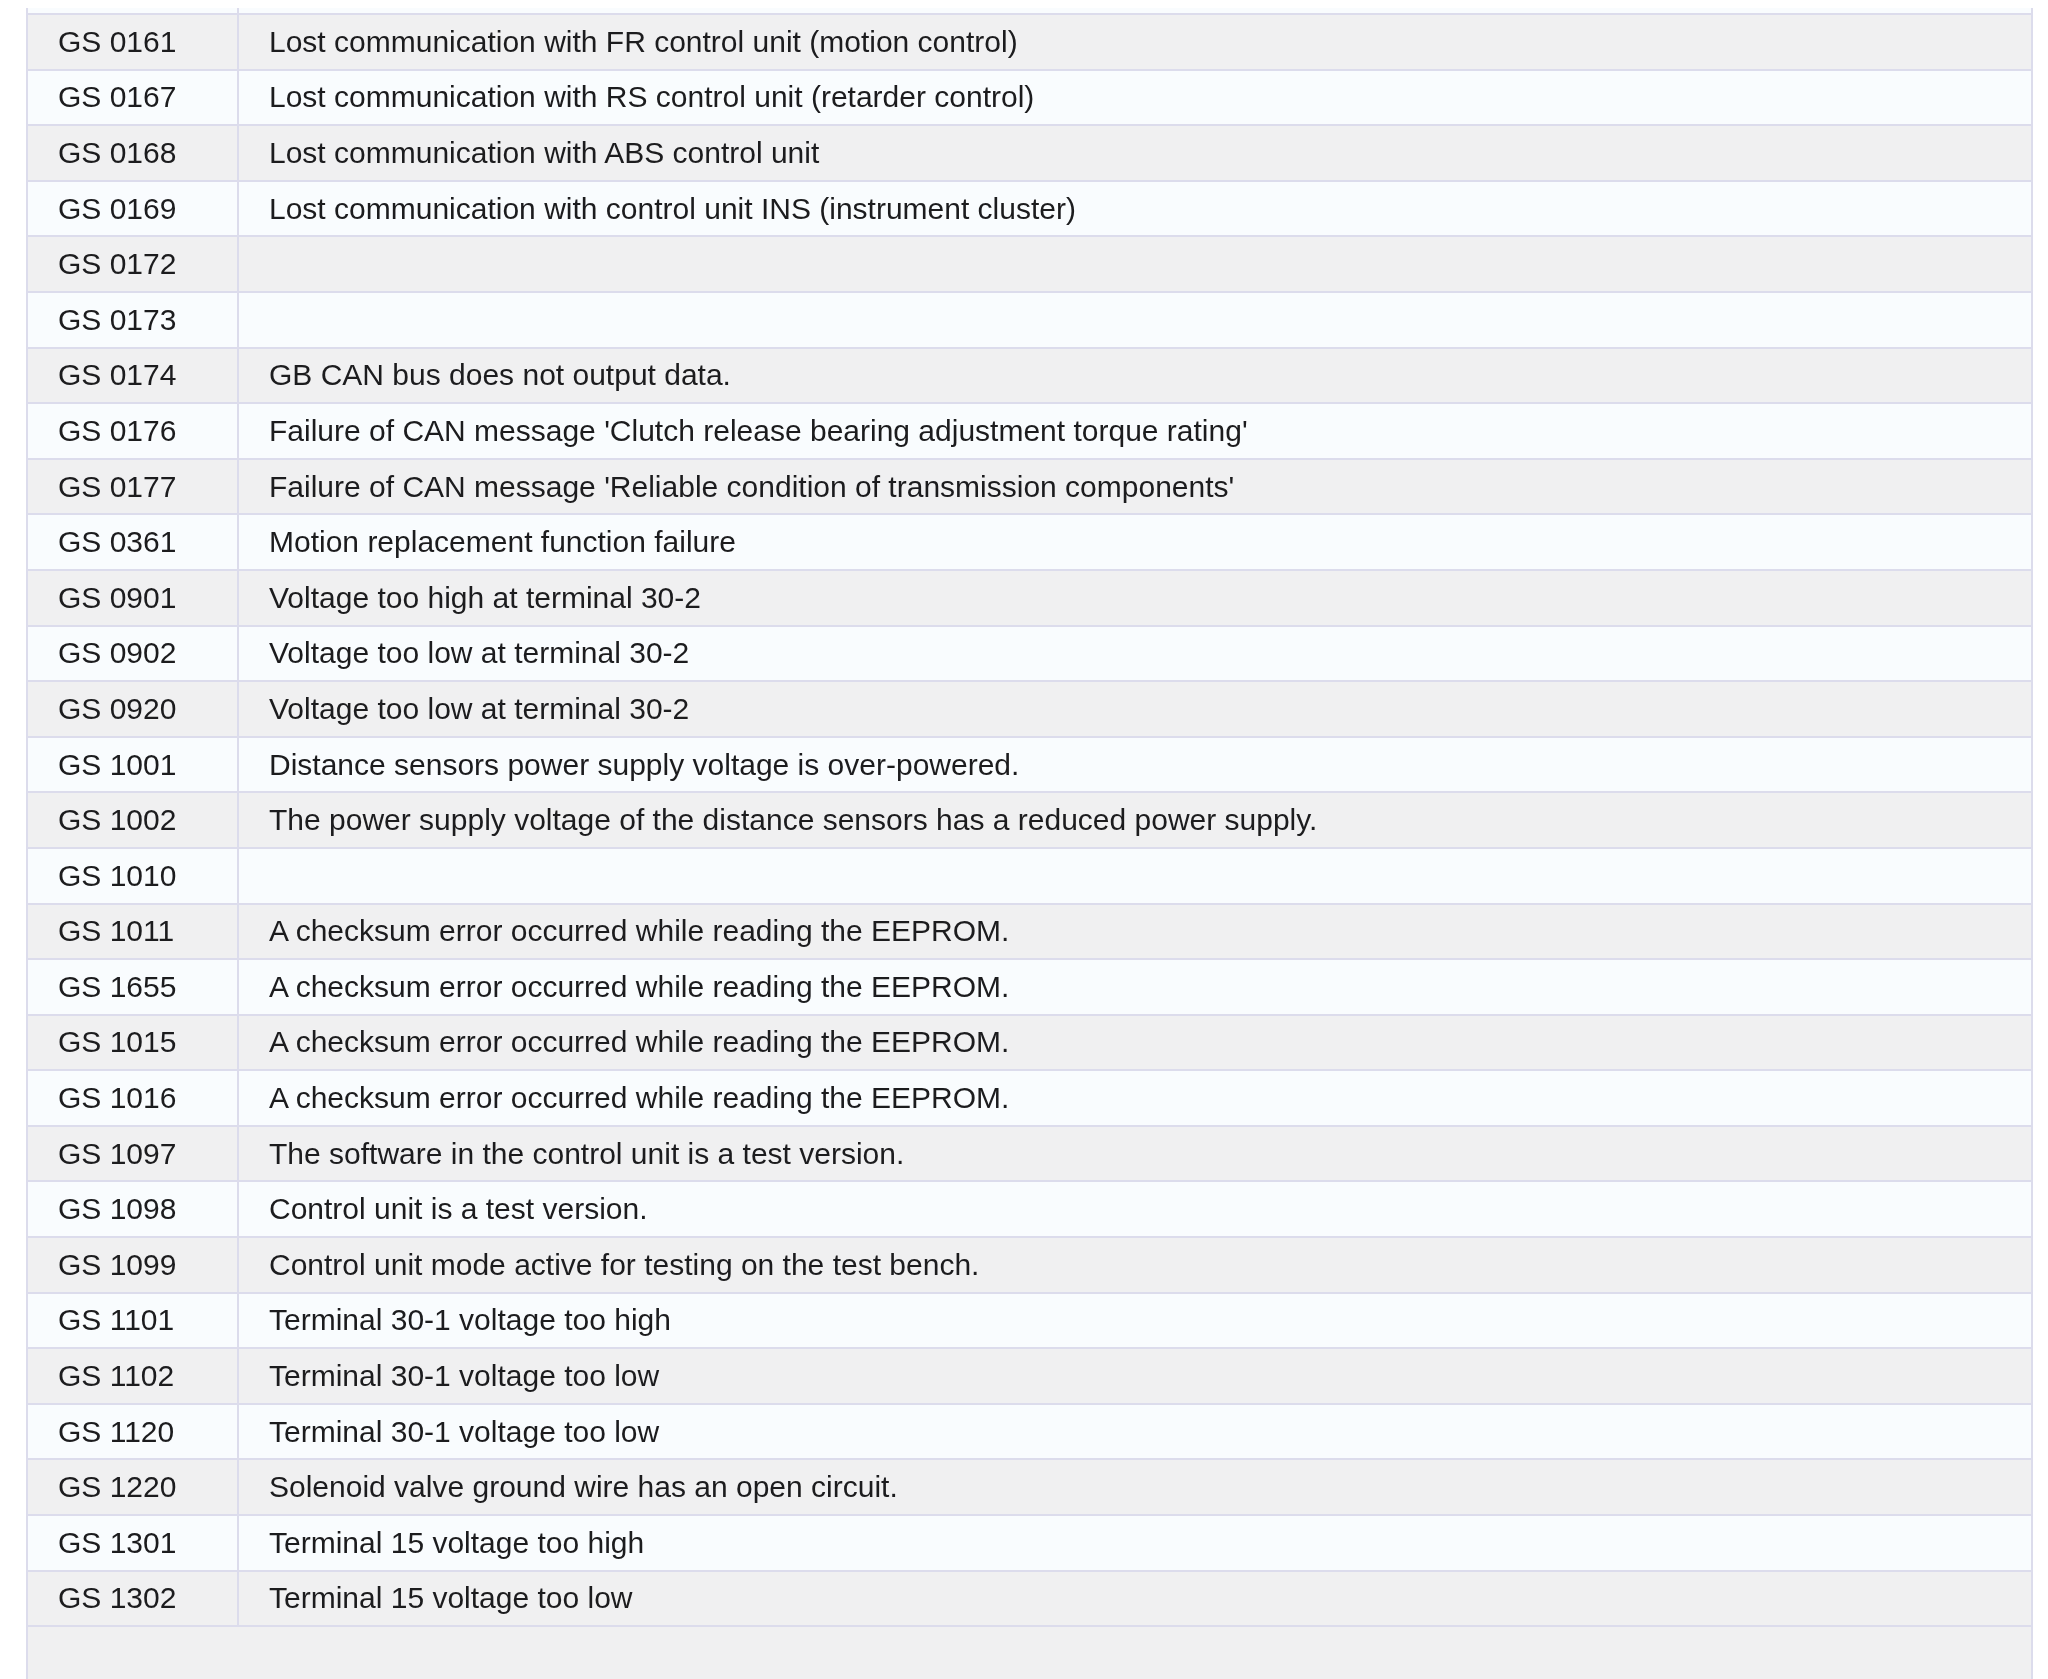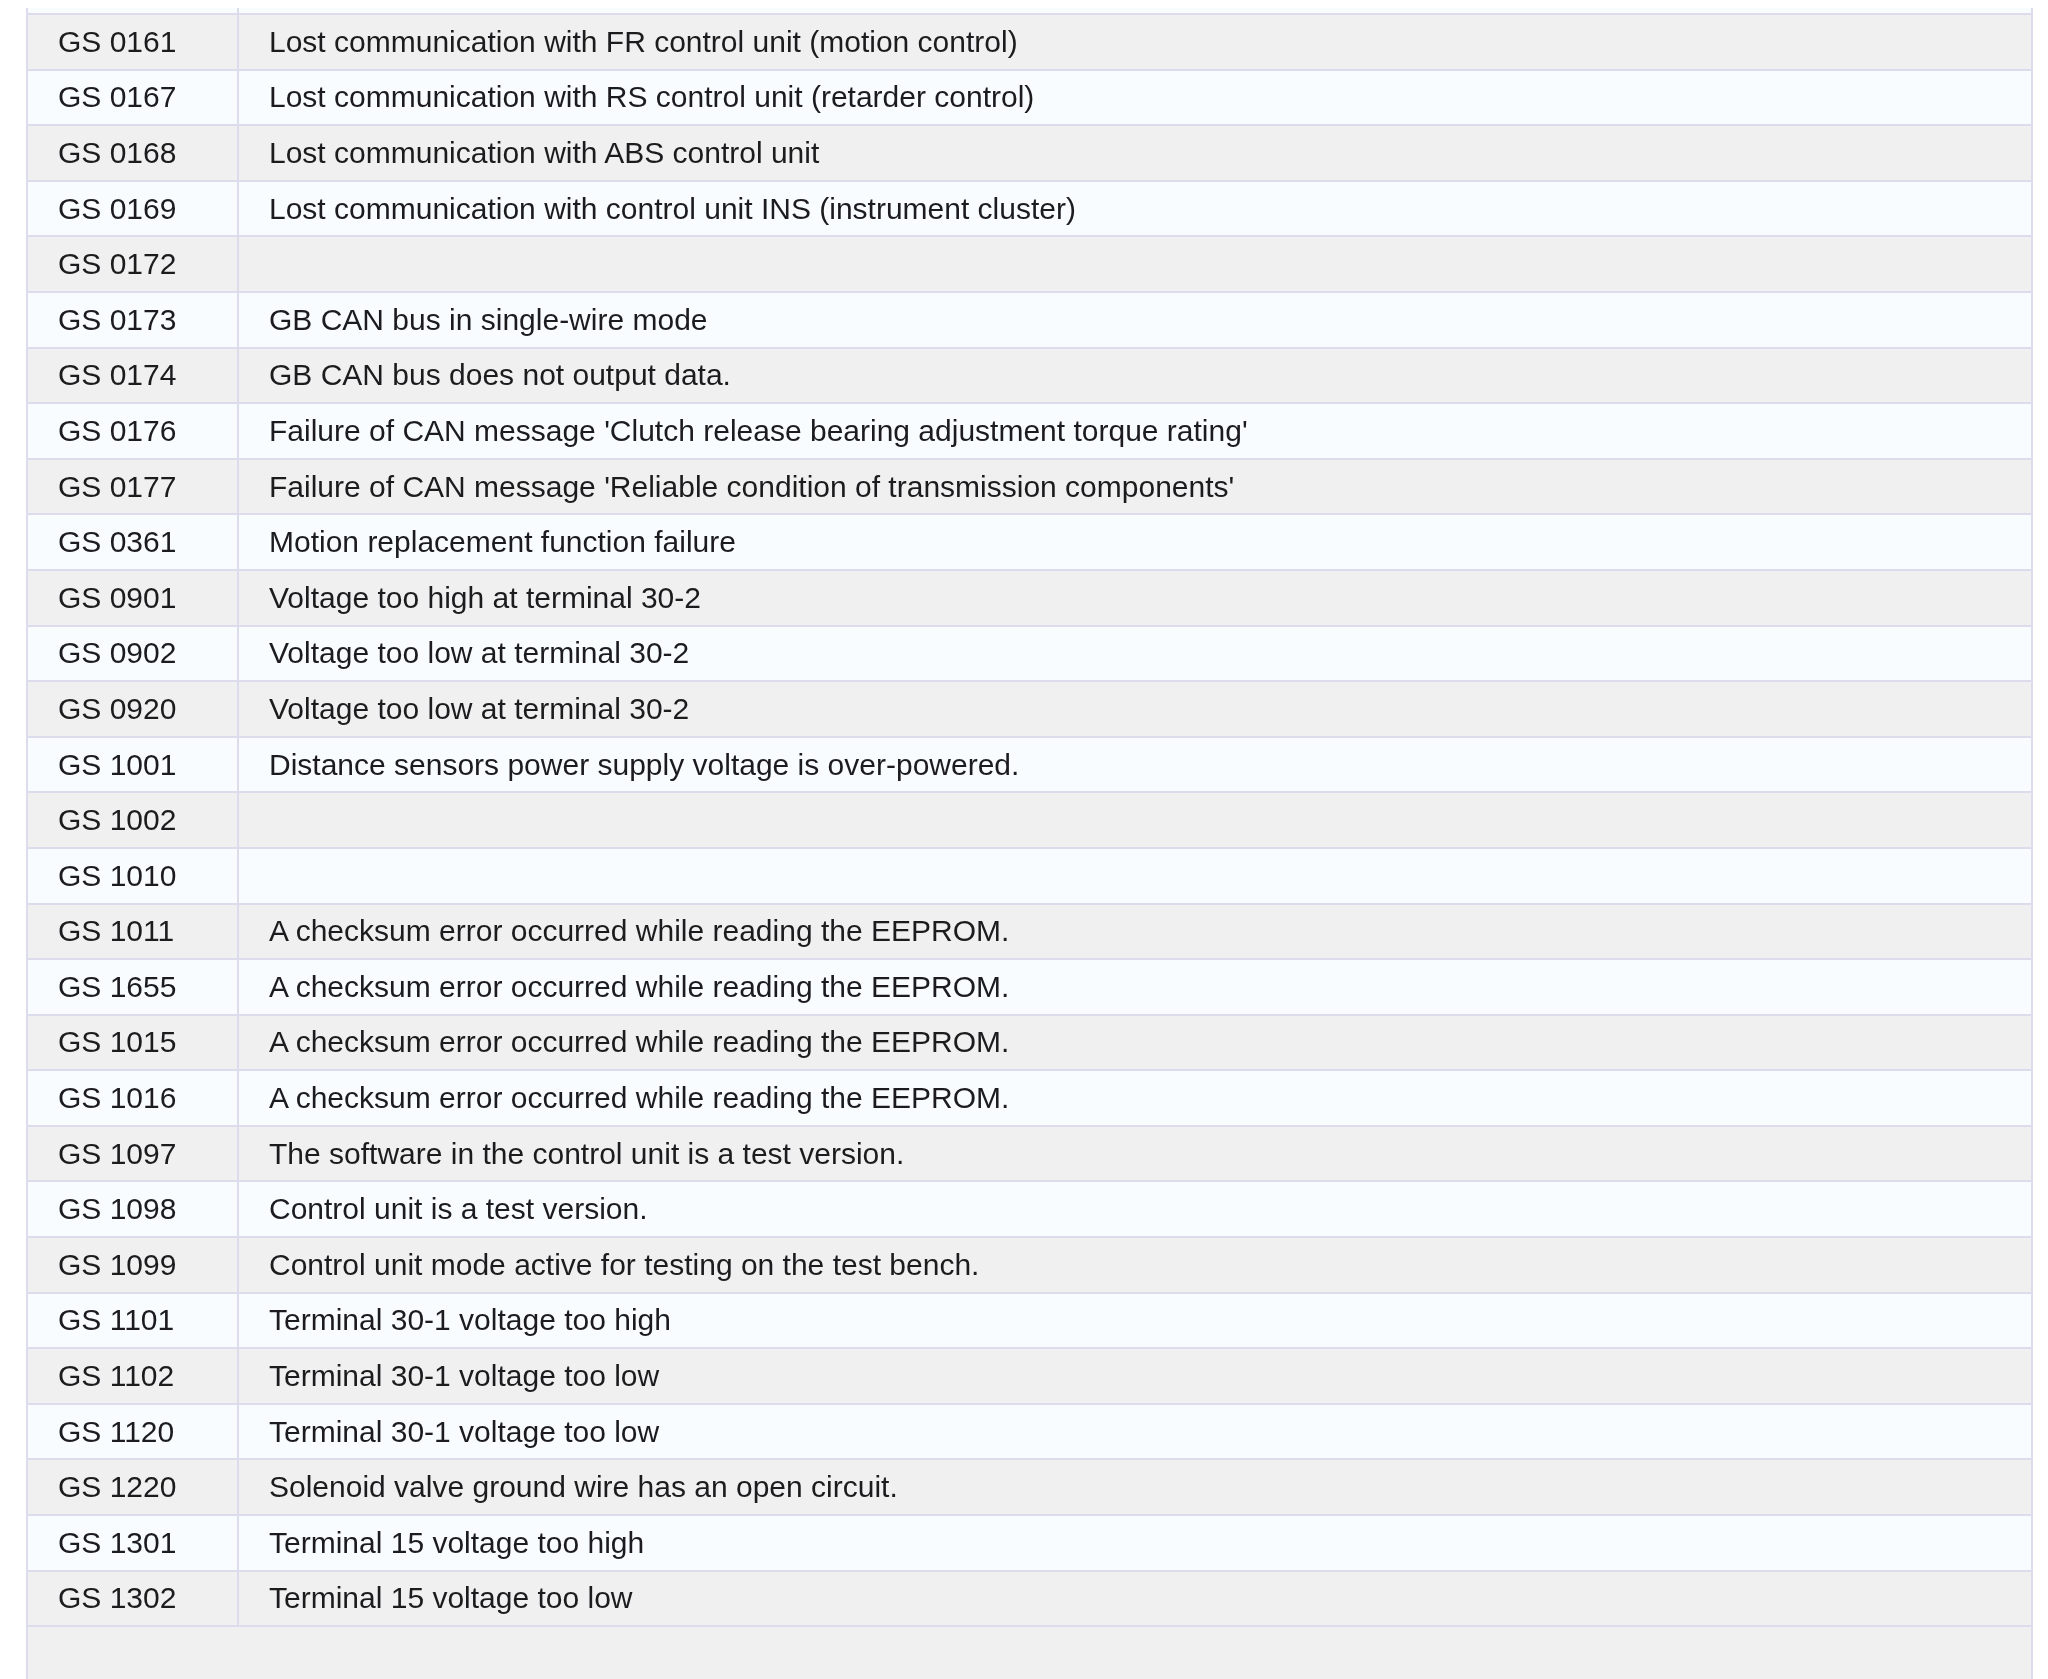--- a/index.html
+++ b/index.html
@@ -101,23 +101,20 @@
   <div class="row">
     <div class="cell code">
       <span>GS 0172</span>
     </div>
   </div>
 
   <div class="row">
     <div class="cell code">
       <span>GS 0173</span>
     </div>
-    <div class="cell desc">
-      <span>GB CAN bus in single-wire mode</span>
-    </div>
   </div>
 
   <div class="row">
     <div class="cell code">
       <span>GS 0174</span>
     </div>
     <div class="cell desc">
       <span>GB CAN bus does not output data.</span>
     </div>
   </div>
@@ -182,20 +179,23 @@
     </div>
     <div class="cell desc">
       <span>Distance sensors power supply voltage is over-powered.</span>
     </div>
   </div>
 
   <div class="row">
     <div class="cell code">
       <span>GS 1002</span>
     </div>
+    <div class="cell desc">
+      <span>The power supply voltage of the distance sensors has a reduced power supply.</span>
+    </div>
   </div>
 
   <div class="row">
     <div class="cell code">
       <span>GS 1010</span>
     </div>
   </div>
 
   <div class="row">
     <div class="cell code">

